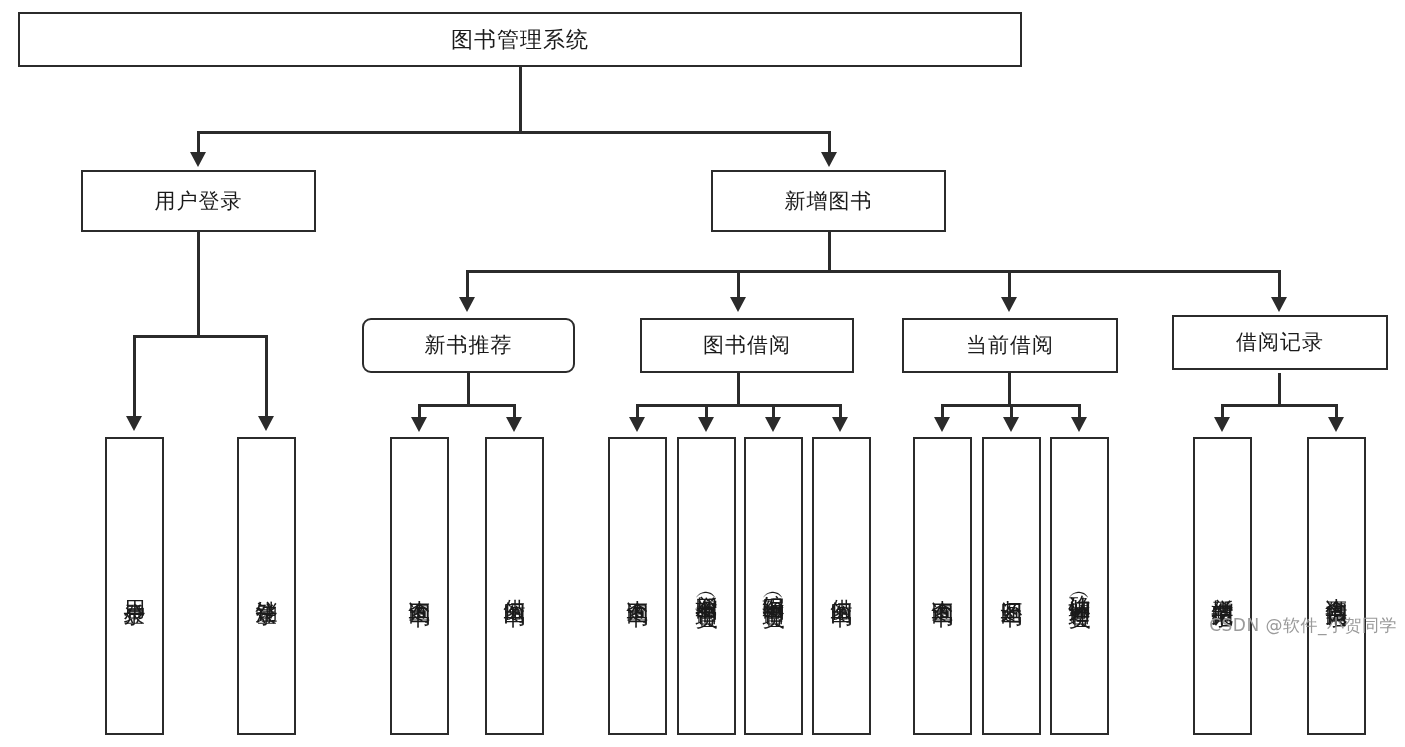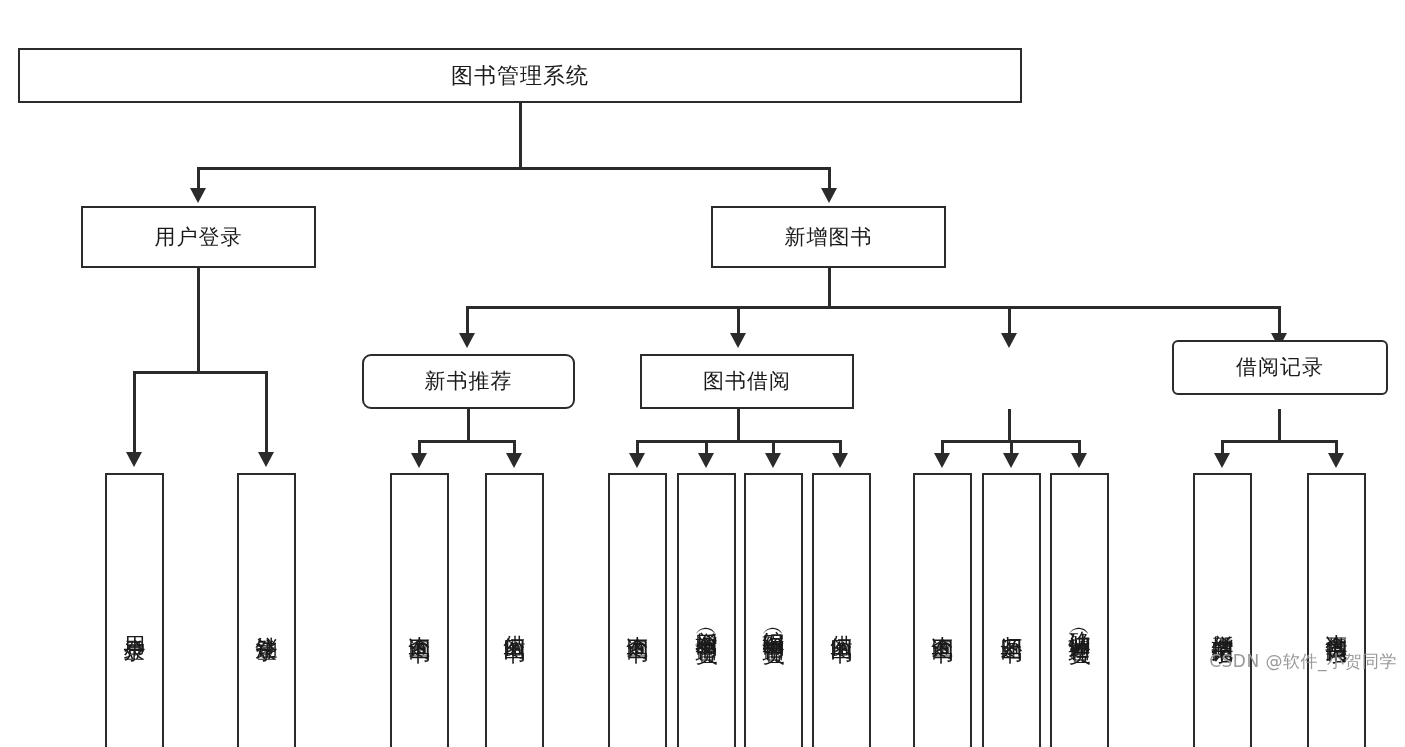--- a/index.html
+++ b/index.html
@@ -1,21 +1,21 @@
 <!DOCTYPE html>
 <html><head>
 <meta charset="utf-8">
 <title>图书管理系统功能结构图</title>
 <style>
   html,body{margin:0;padding:0;background:#ffffff;}
   body{
     font-family:"DejaVu Sans","Liberation Sans",sans-serif;
     width:1405px;height:747px;position:relative;overflow:hidden;
   }
-  #diagram{position:absolute;left:0;top:0;width:1405px;height:641px;margin-top:36px;}
+  #diagram{position:absolute;left:0;top:0;width:1405px;height:641px;}
 
   
   .node{
     position:absolute;
     background:#ffffff;
     border:2.5px solid #2b2b2b;
     box-sizing:border-box;
     display:flex;
     align-items:center;
     justify-content:center;
@@ -111,21 +111,24 @@
   <div class="arrow" style="left:1001px;top:297px;"></div>
   <div class="ln v" style="left:1278px;top:270px;width:3px;height:30px;"></div>
   <div class="arrow" style="left:1271px;top:297px;"></div>
 
   <div class="node horiz" style="left:362px;top:318px;width:213px;height:55px;border-radius:9px;">
     <span class="lbl">新书推荐</span>
   </div>
   <div class="node horiz" style="left:640px;top:318px;width:214px;height:55px;">
     <span class="lbl">图书借阅</span>
   </div>
-  <div class="node horiz" style="left:1172px;top:304px;width:216px;height:55px;border-radius:6px;">
+  <div class="node horiz" style="left:902px;top:318px;width:216px;height:55px;">
+    <span class="lbl">当前借阅</span>
+  </div>
+  <div class="node horiz" style="left:1172px;top:315px;width:216px;height:55px;">
     <span class="lbl">借阅记录</span>
   </div>
 
   <div class="ln v" style="left:467px;top:373px;width:3px;height:33px;"></div>
   <div class="ln h" style="left:418px;top:404px;width:98px;height:3px;"></div>
   <div class="ln v" style="left:418px;top:404px;width:3px;height:14px;"></div>
   <div class="arrow" style="left:411px;top:417px;"></div>
   <div class="ln v" style="left:513px;top:404px;width:3px;height:14px;"></div>
   <div class="arrow" style="left:506px;top:417px;"></div>
 

